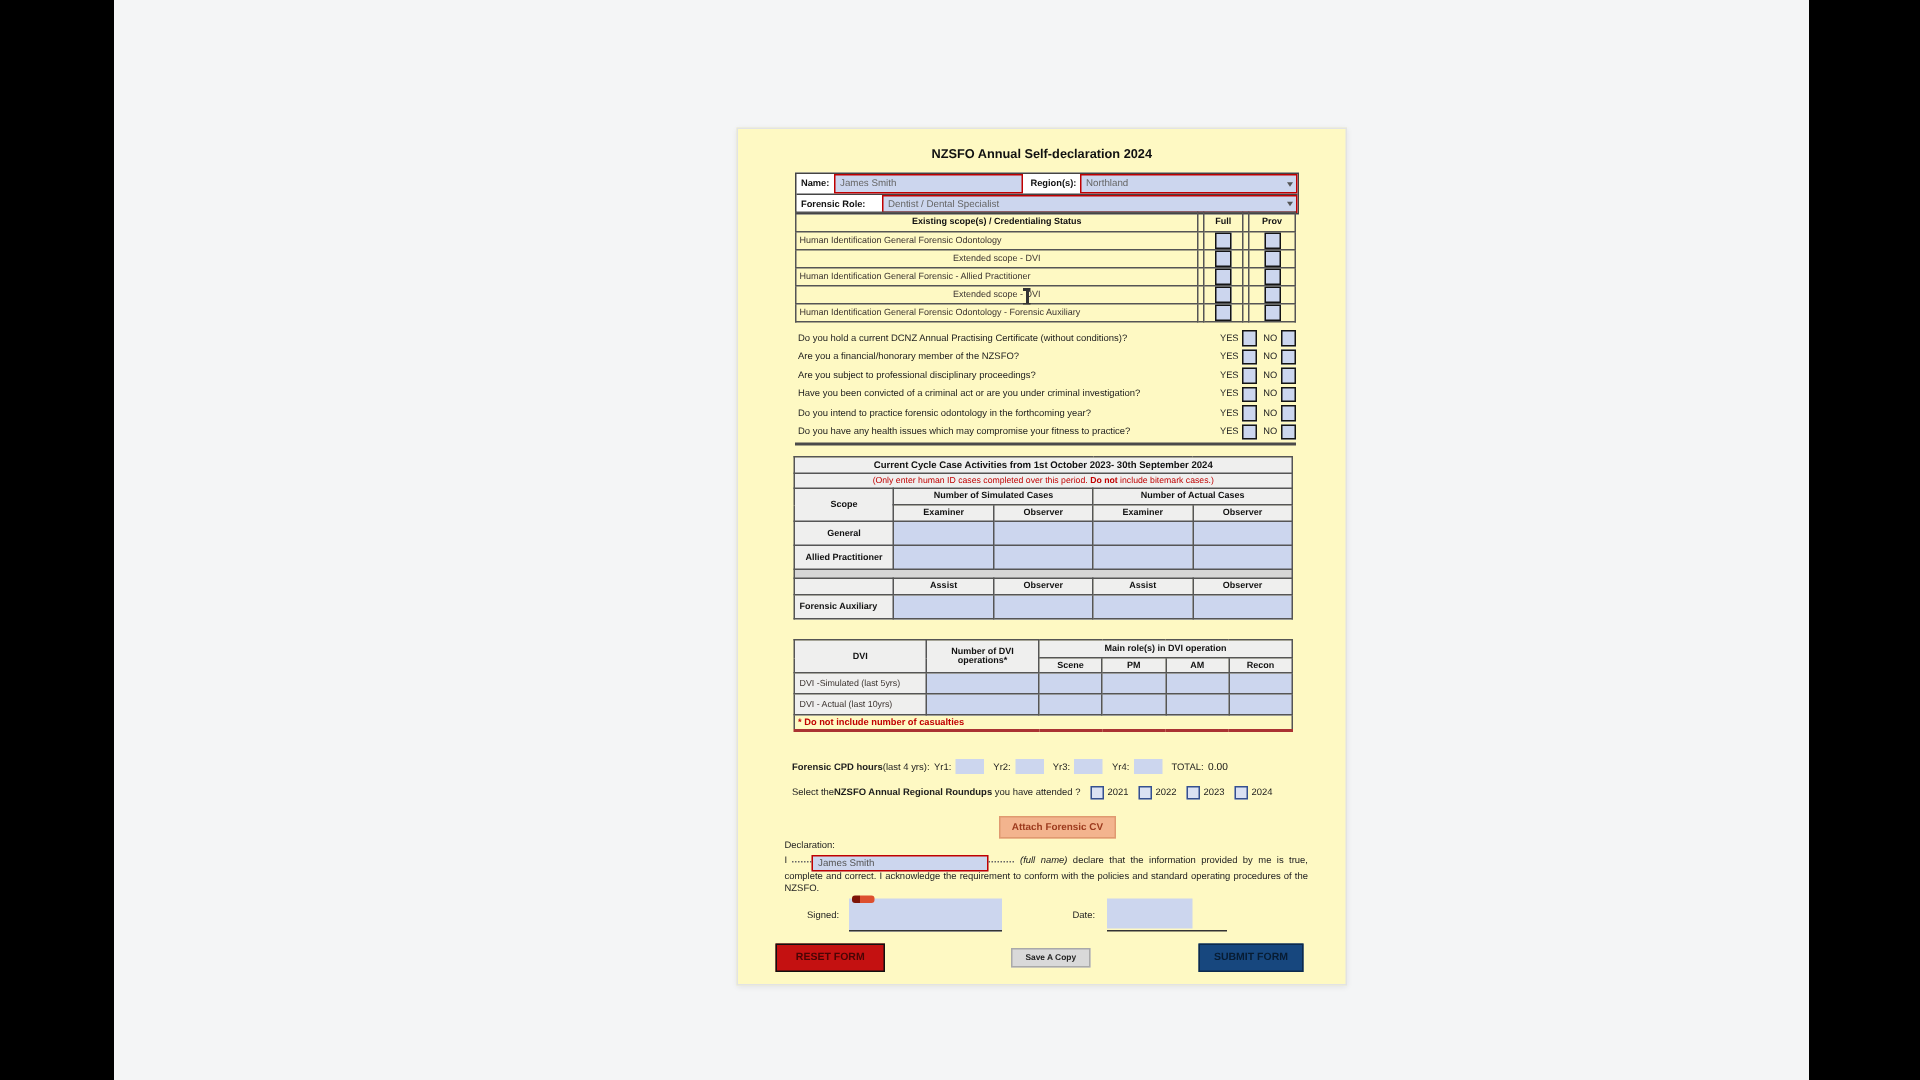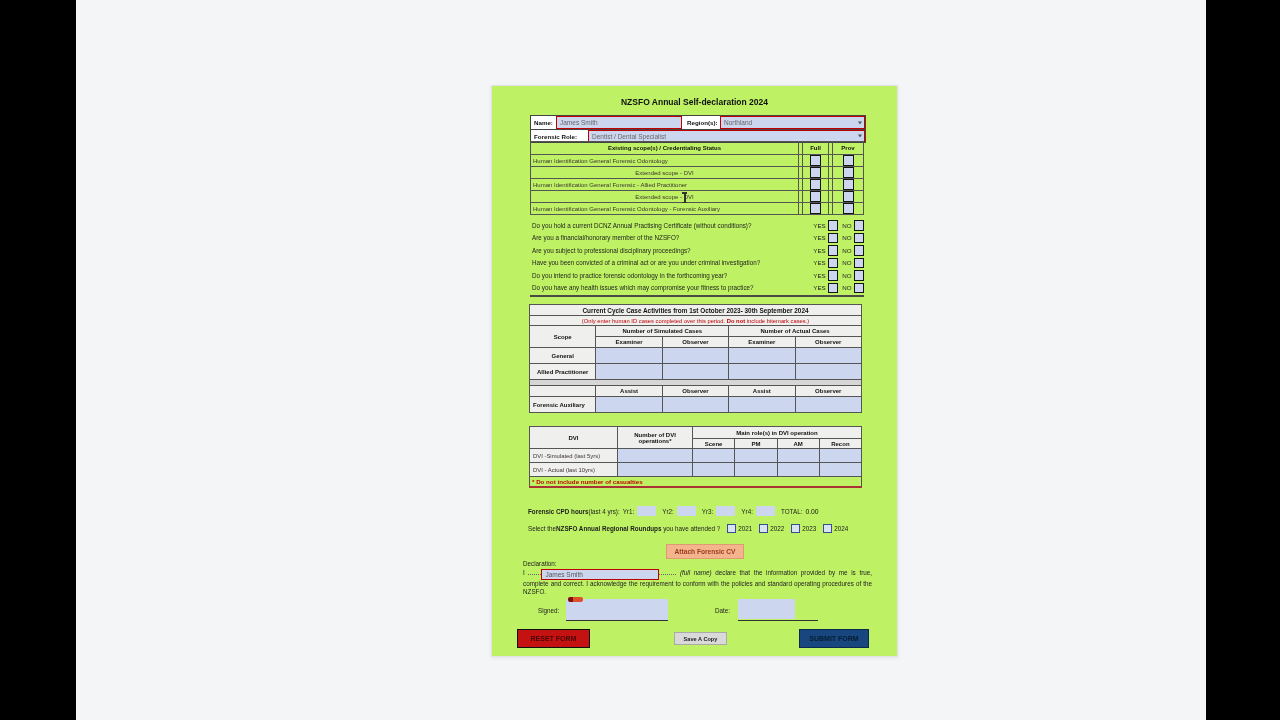--- a/index.html
+++ b/index.html
@@ -2,21 +2,21 @@
 <html><head>
 <meta charset="utf-8">
 <style>
   html,body{margin:0;padding:0;}
   body{
     width:1280px;height:720px;position:relative;background:#000;
     font-family:"Liberation Sans",sans-serif;overflow:hidden;
   }
   .viewport{position:absolute;left:76px;top:0;width:1130px;height:720px;background:#f4f5f6;}
   .page{
-    position:absolute;left:415px;top:85px;width:405px;height:570px;background:#bef264;
+    position:absolute;left:415px;top:85px;width:405px;height:570px;background:#fef9c3;
     border:1px solid #e2e3e4;box-shadow:0 1px 4px rgba(0,0,0,.08);
   }
   .page .abs{position:absolute;}
   .ttl{left:0;top:11px;width:100%;text-align:center;font-size:8.5px;font-weight:bold;color:#111;}
 
   
   .id-table{left:38px;top:29px;width:334px;border:1px solid #444;background:#fff;}
   .id-row{display:flex;height:12px;align-items:stretch;}
   .id-row.first{border-bottom:1px solid #444;height:13px;}
   .id-lbl{font-size:6.2px;font-weight:bold;color:#111;display:flex;align-items:center;padding-left:3px;box-sizing:border-box;}

